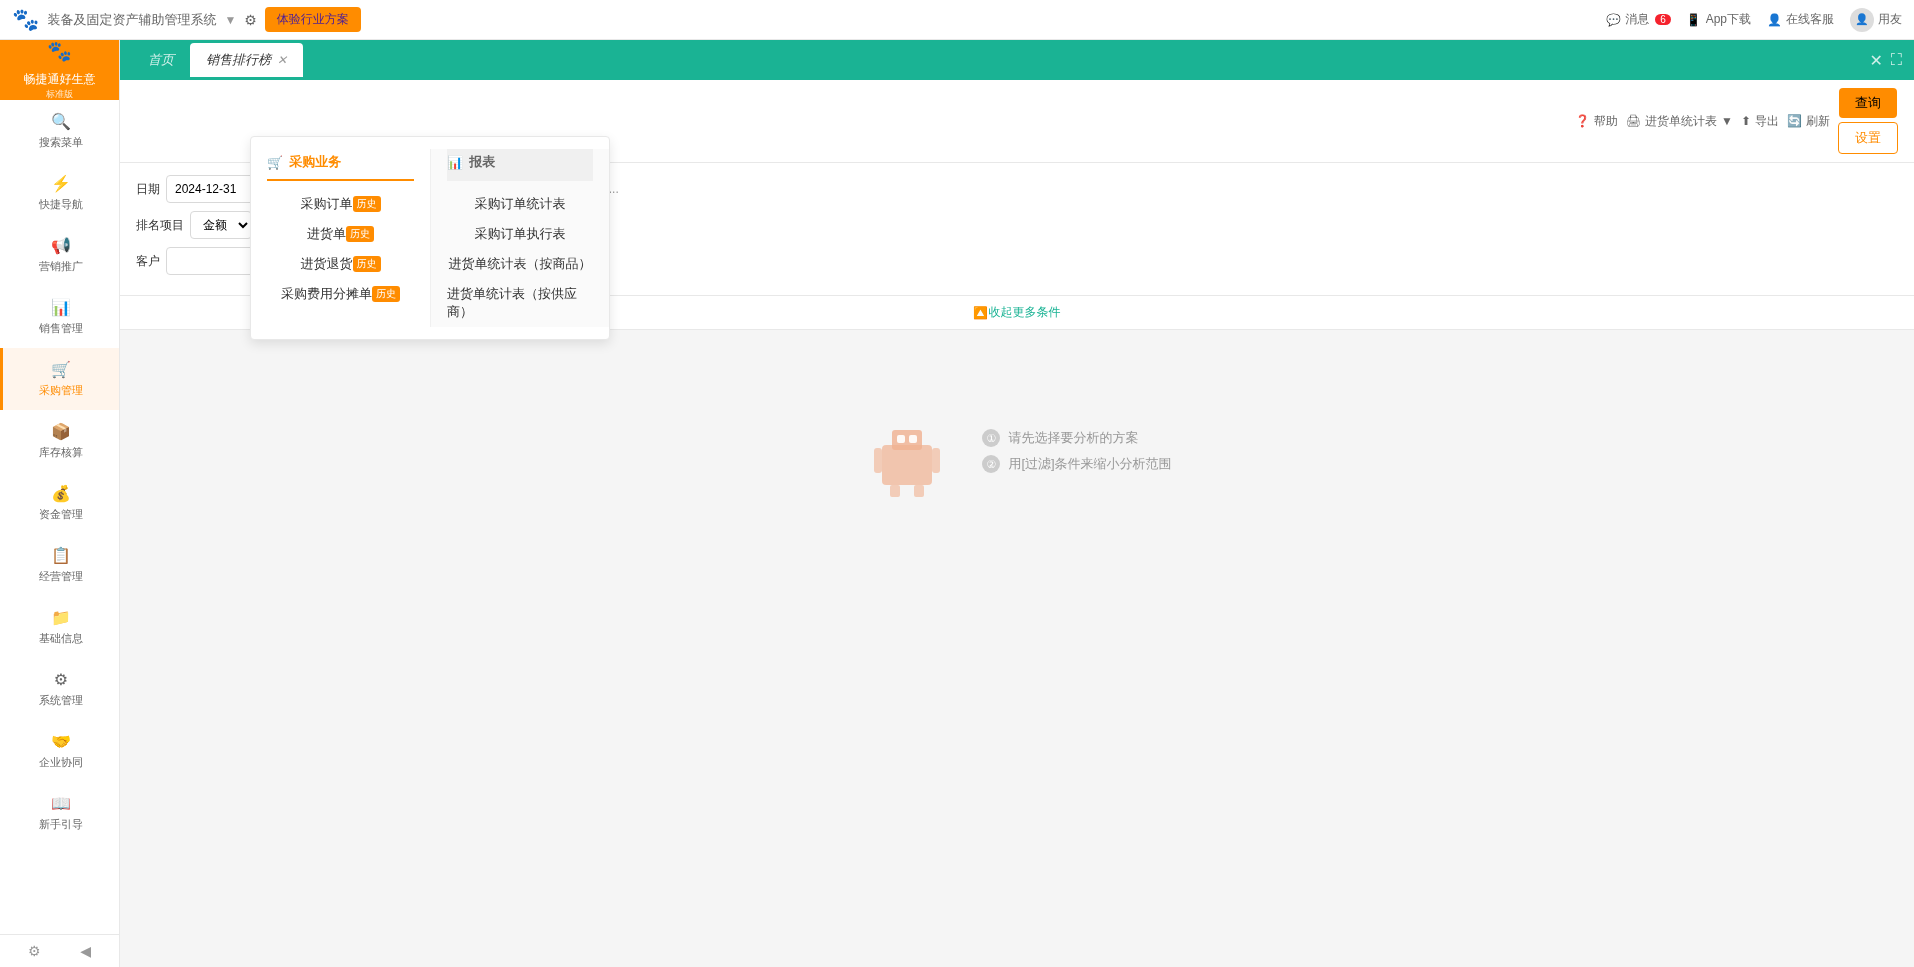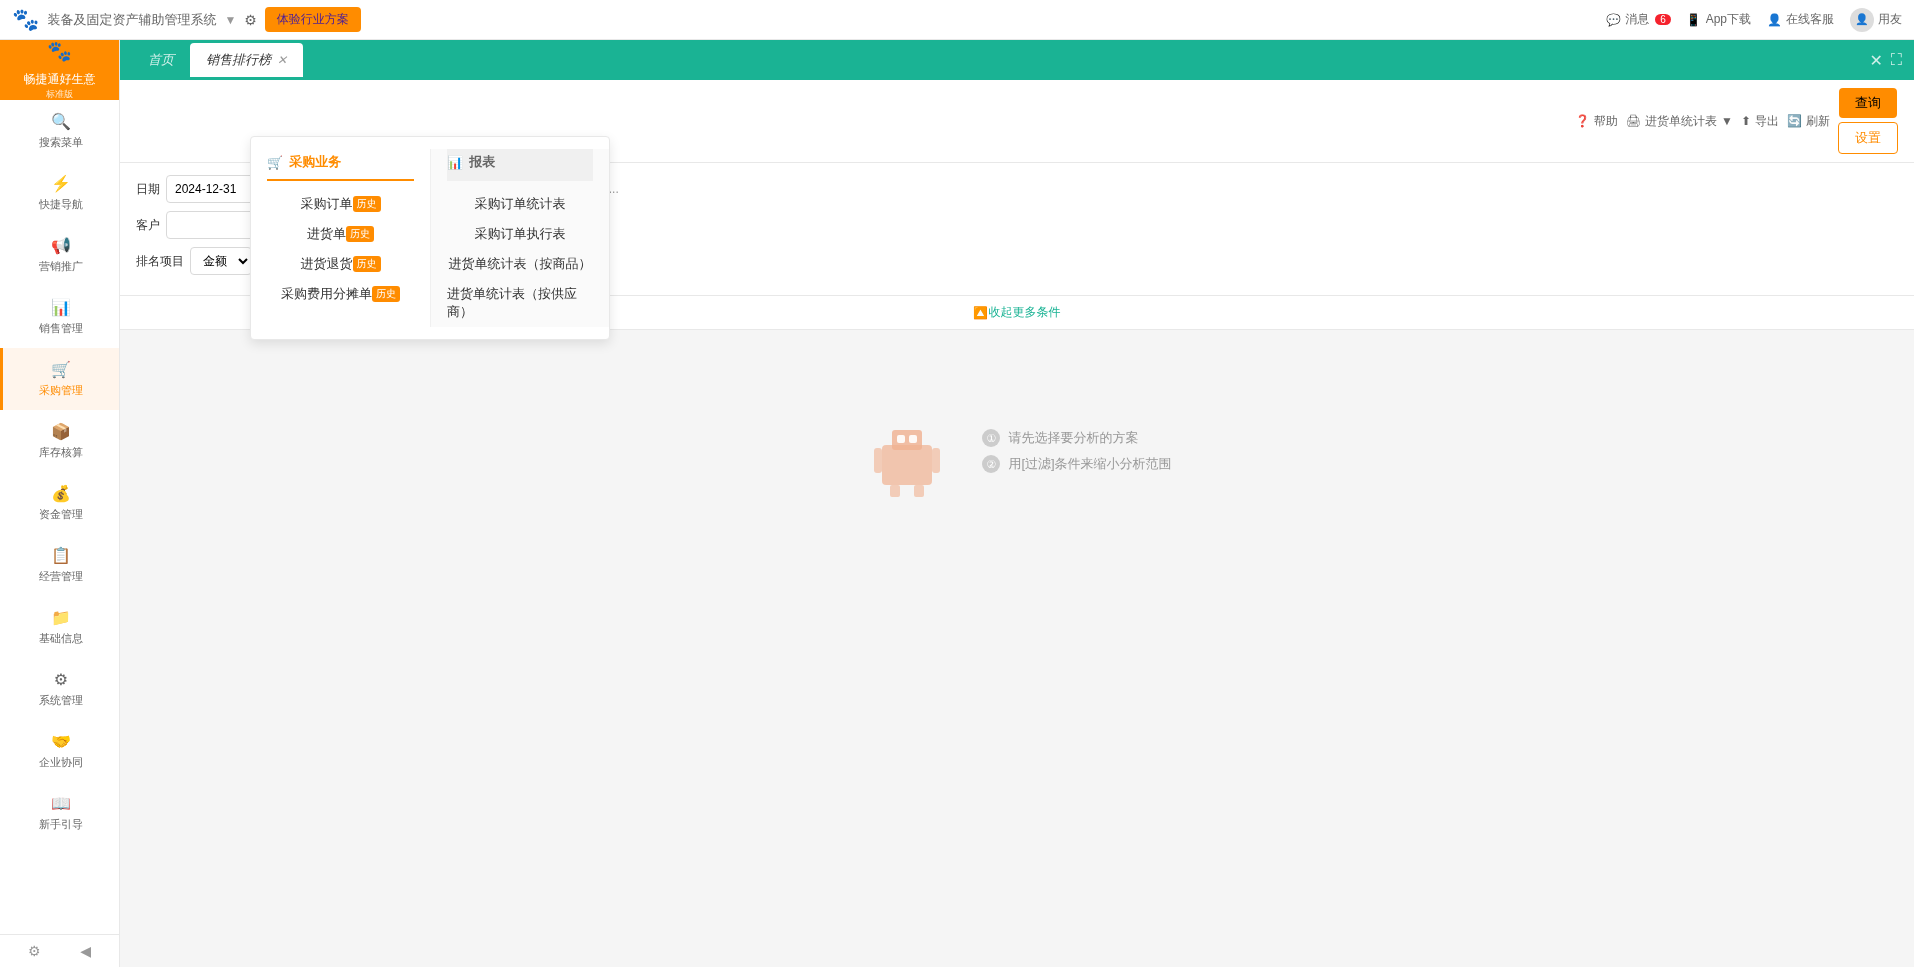--- a/index.html
+++ b/index.html
@@ -239,34 +239,34 @@
             <span class="filter-label">商品</span>
             <div class="filter-tag">
               <span>设计素</span>
               <span class="tag-close">✕</span>
             </div>
             <span style="color:#999;cursor:pointer;">...</span>
           </div>
         </div>
         <div class="filter-row">
           <div class="filter-item">
-            <span class="filter-label">客户</span>
-            <input class="filter-input" type="text" style="min-width: 80px;">
-            <span style="color:#999;cursor:pointer;">...</span>
-          </div>
-        </div>
-        <div class="filter-row">
-          <div class="filter-item">
             <span class="filter-label">排名项目</span>
             <select class="filter-select">
               <option>金额</option>
             </select>
           </div>
           <div class="filter-item">
             <span class="filter-label">业务员</span>
+            <input class="filter-input" type="text" style="min-width: 80px;">
+            <span style="color:#999;cursor:pointer;">...</span>
+          </div>
+        </div>
+        <div class="filter-row">
+          <div class="filter-item">
+            <span class="filter-label">客户</span>
             <input class="filter-input" type="text" style="min-width: 80px;">
             <span style="color:#999;cursor:pointer;">...</span>
           </div>
         </div>
       </div>
 
       <div class="collapse-bar">
         <span>🔼</span>
         <span>收起更多条件</span>
       </div>

